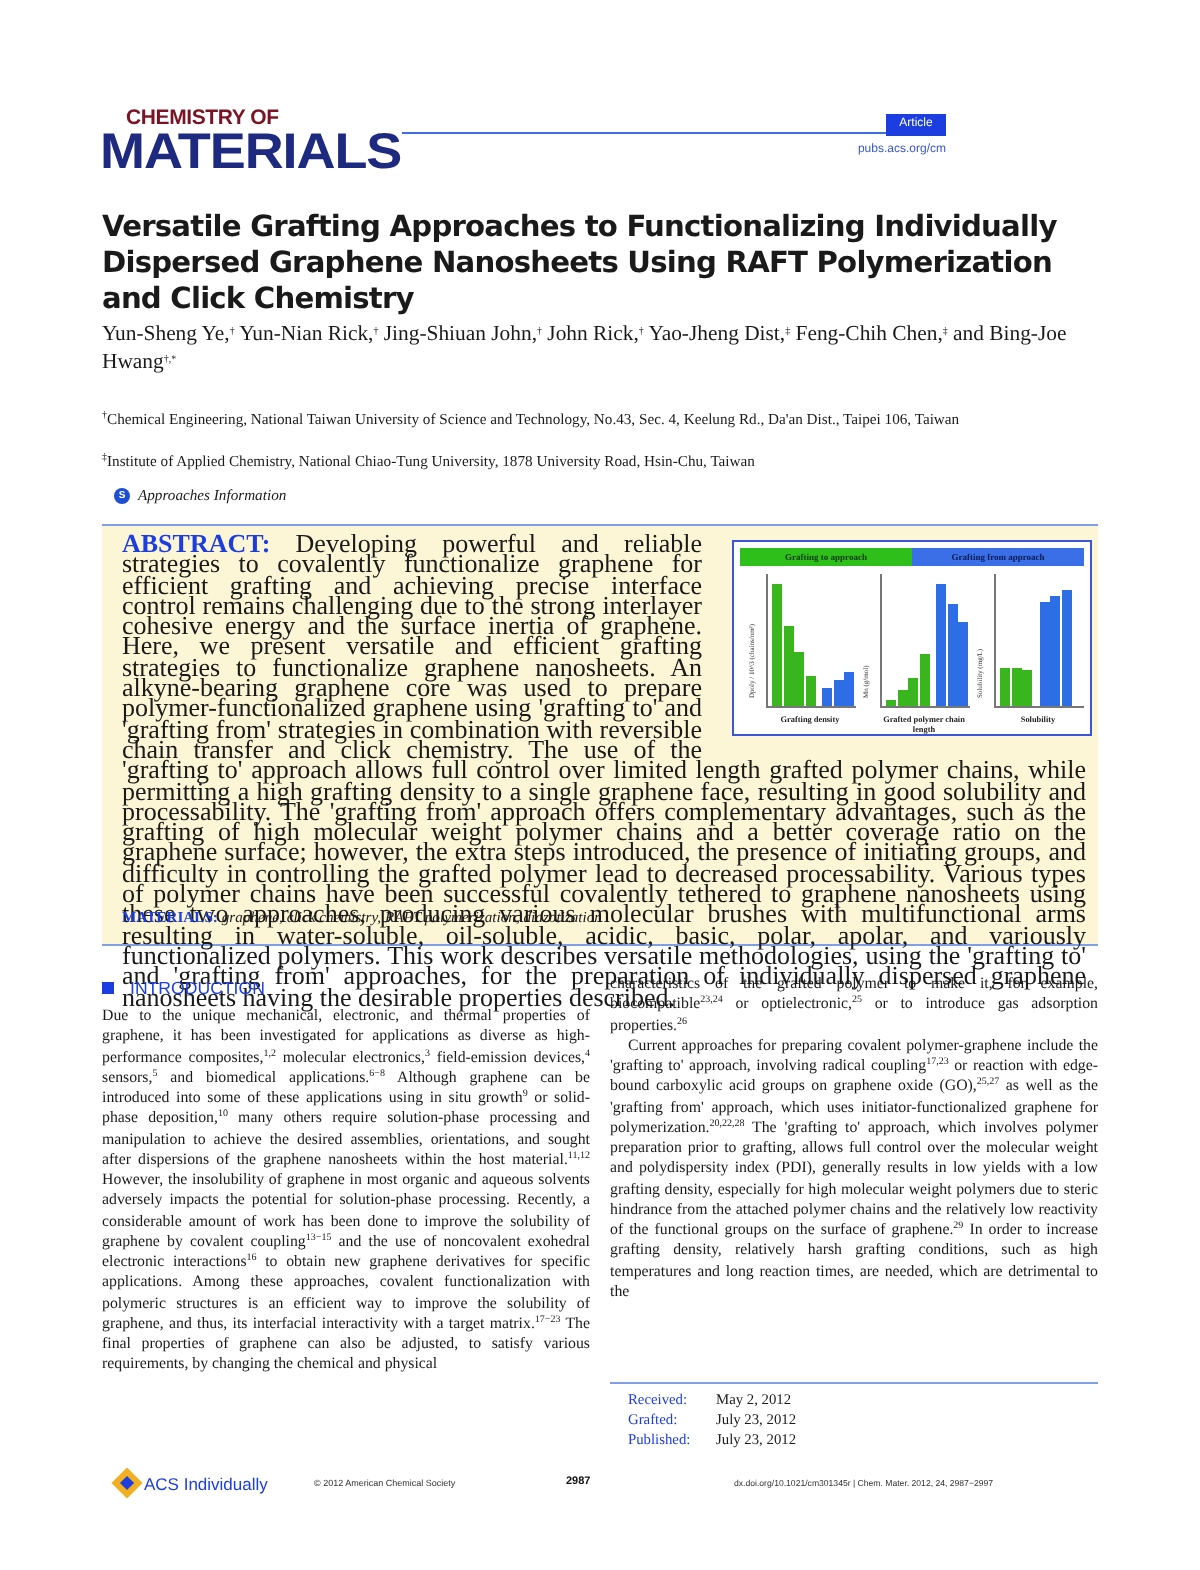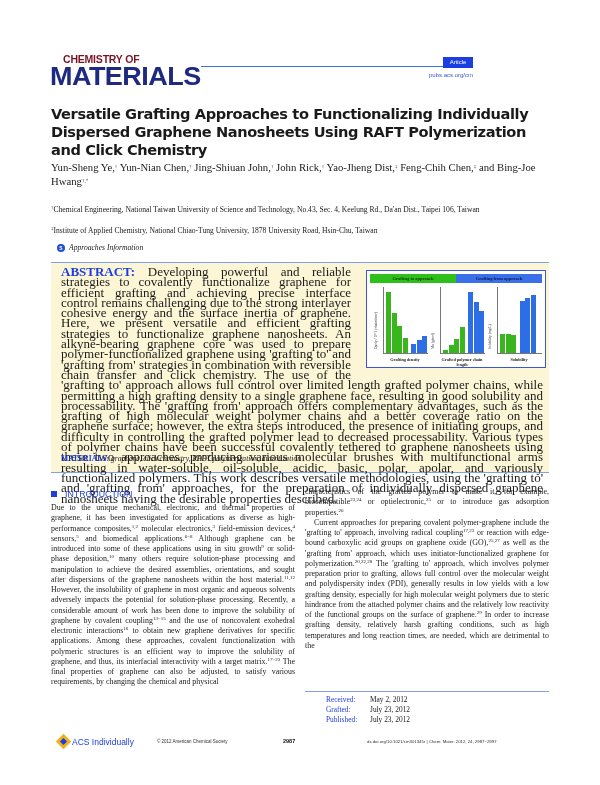--- a/index.html
+++ b/index.html
@@ -45,42 +45,42 @@
   
   .intro-head { left: 51px; top: 489px; display: flex; align-items: center; gap: 8px; font-family: "Liberation Sans", sans-serif; font-size: 8.8px; color: #1c3de0; }
   .intro-sq { width: 6px; height: 6px; background: #1c3de0; }
   .col { font-size: 7.9px; line-height: 10.25px; text-align: justify; color: #1a1a1a; }
   .col1 { left: 51px; top: 503px; width: 244px; text-indent: 0; }
   .col2 { left: 305px; top: 487px; width: 244px; }
   .col2 p, .col1 p { margin: 0; }
   .col2 p.ind { text-indent: 9px; }
   sup { font-size: 5px; line-height: 0; vertical-align: 3px; }
   .dates-rule { left: 305px; top: 691px; width: 244px; height: 1px; background: #7f9fe6; }
-  .dates { left: 326px; top: 695px; font-size: 7.4px; line-height: 10.2px; }
+  .dates { left: 314px; top: 695px; font-size: 7.4px; line-height: 10.2px; }
   .dates .lbl { color: #1c3de0; display: inline-block; width: 44px; }
   
   .acs-logo { left: 58px; top: 736px; display: flex; align-items: center; gap: 3px; }
   .acs-diamond { width: 11px; height: 11px; background: #f0b020; transform: rotate(45deg); position: relative; }
   .acs-diamond::after { content: ""; position: absolute; left: 3px; top: 3px; width: 5px; height: 5px; background: #1c3de0; }
   .acs-text { font-family: "Liberation Sans", sans-serif; font-size: 8.5px; color: #1c3de0; }
   .footer-copy { left: 157px; top: 739px; font-family: "Liberation Sans", sans-serif; font-size: 4.5px; color: #333; }
   .footer-page { left: 283px; top: 738px; font-family: "Liberation Sans", sans-serif; font-size: 5.5px; font-weight: bold; color: #111; }
   .footer-doi { left: 367px; top: 739px; font-family: "Liberation Sans", sans-serif; font-size: 4.3px; color: #333; }
 </style>
 </head>
 <body>
 
 <div class="abs journal-top">CHEMISTRY OF</div>
 <div class="abs journal-main">MATERIALS</div>
 <div class="abs header-rule"></div>
 <div class="abs article-badge">Article</div>
 <div class="abs pubs-url">pubs.acs.org/cm</div>
 
 <div class="abs title">Versatile Grafting Approaches to Functionalizing Individually Dispersed Graphene Nanosheets Using RAFT Polymerization and Click Chemistry</div>
-<div class="abs authors" id="authors"><span>Yun-Sheng Ye</span>,<sup>†</sup> <span>Yun-Nian Chen</span>,<sup>†</sup> <span>Jing-Shiuan John</span>,<sup>†</sup> <span>John Rick</span>,<sup>†</sup> <span>Yao-Jheng Dist</span>,<sup>‡</sup> <span>Feng-Chih Chen</span>,<sup>‡</sup> <span>and Bing-Joe Hwang</span><sup>†,*</sup> </div>
+<div class="abs authors" id="authors"><span>Yun-Sheng Ye</span>,<sup>†</sup> <span>Yun-Nian Rick</span>,<sup>†</sup> <span>Jing-Shiuan John</span>,<sup>†</sup> <span>John Rick</span>,<sup>†</sup> <span>Yao-Jheng Dist</span>,<sup>‡</sup> <span>Feng-Chih Chen</span>,<sup>‡</sup> <span>and Bing-Joe Hwang</span><sup>†,*</sup> </div>
 <div class="abs affil aff1"><sup>†</sup><span>Chemical Engineering, National Taiwan University of Science and Technology, No.43, Sec. 4, Keelung Rd., Da'an Dist., Taipei 106, Taiwan</span></div>
 <div class="abs affil aff2"><sup>‡</sup><span>Institute of Applied Chemistry, National Chiao-Tung University, 1878 University Road, Hsin-Chu, Taiwan</span></div>
 <div class="abs supp">
   <span class="supp-icon">S</span>
   <span>Approaches Information</span>
 </div>
 
 <div class="abs abstract-box"></div>
 <div class="abs abstract-text">
   <div class="abstract-float"></div>

